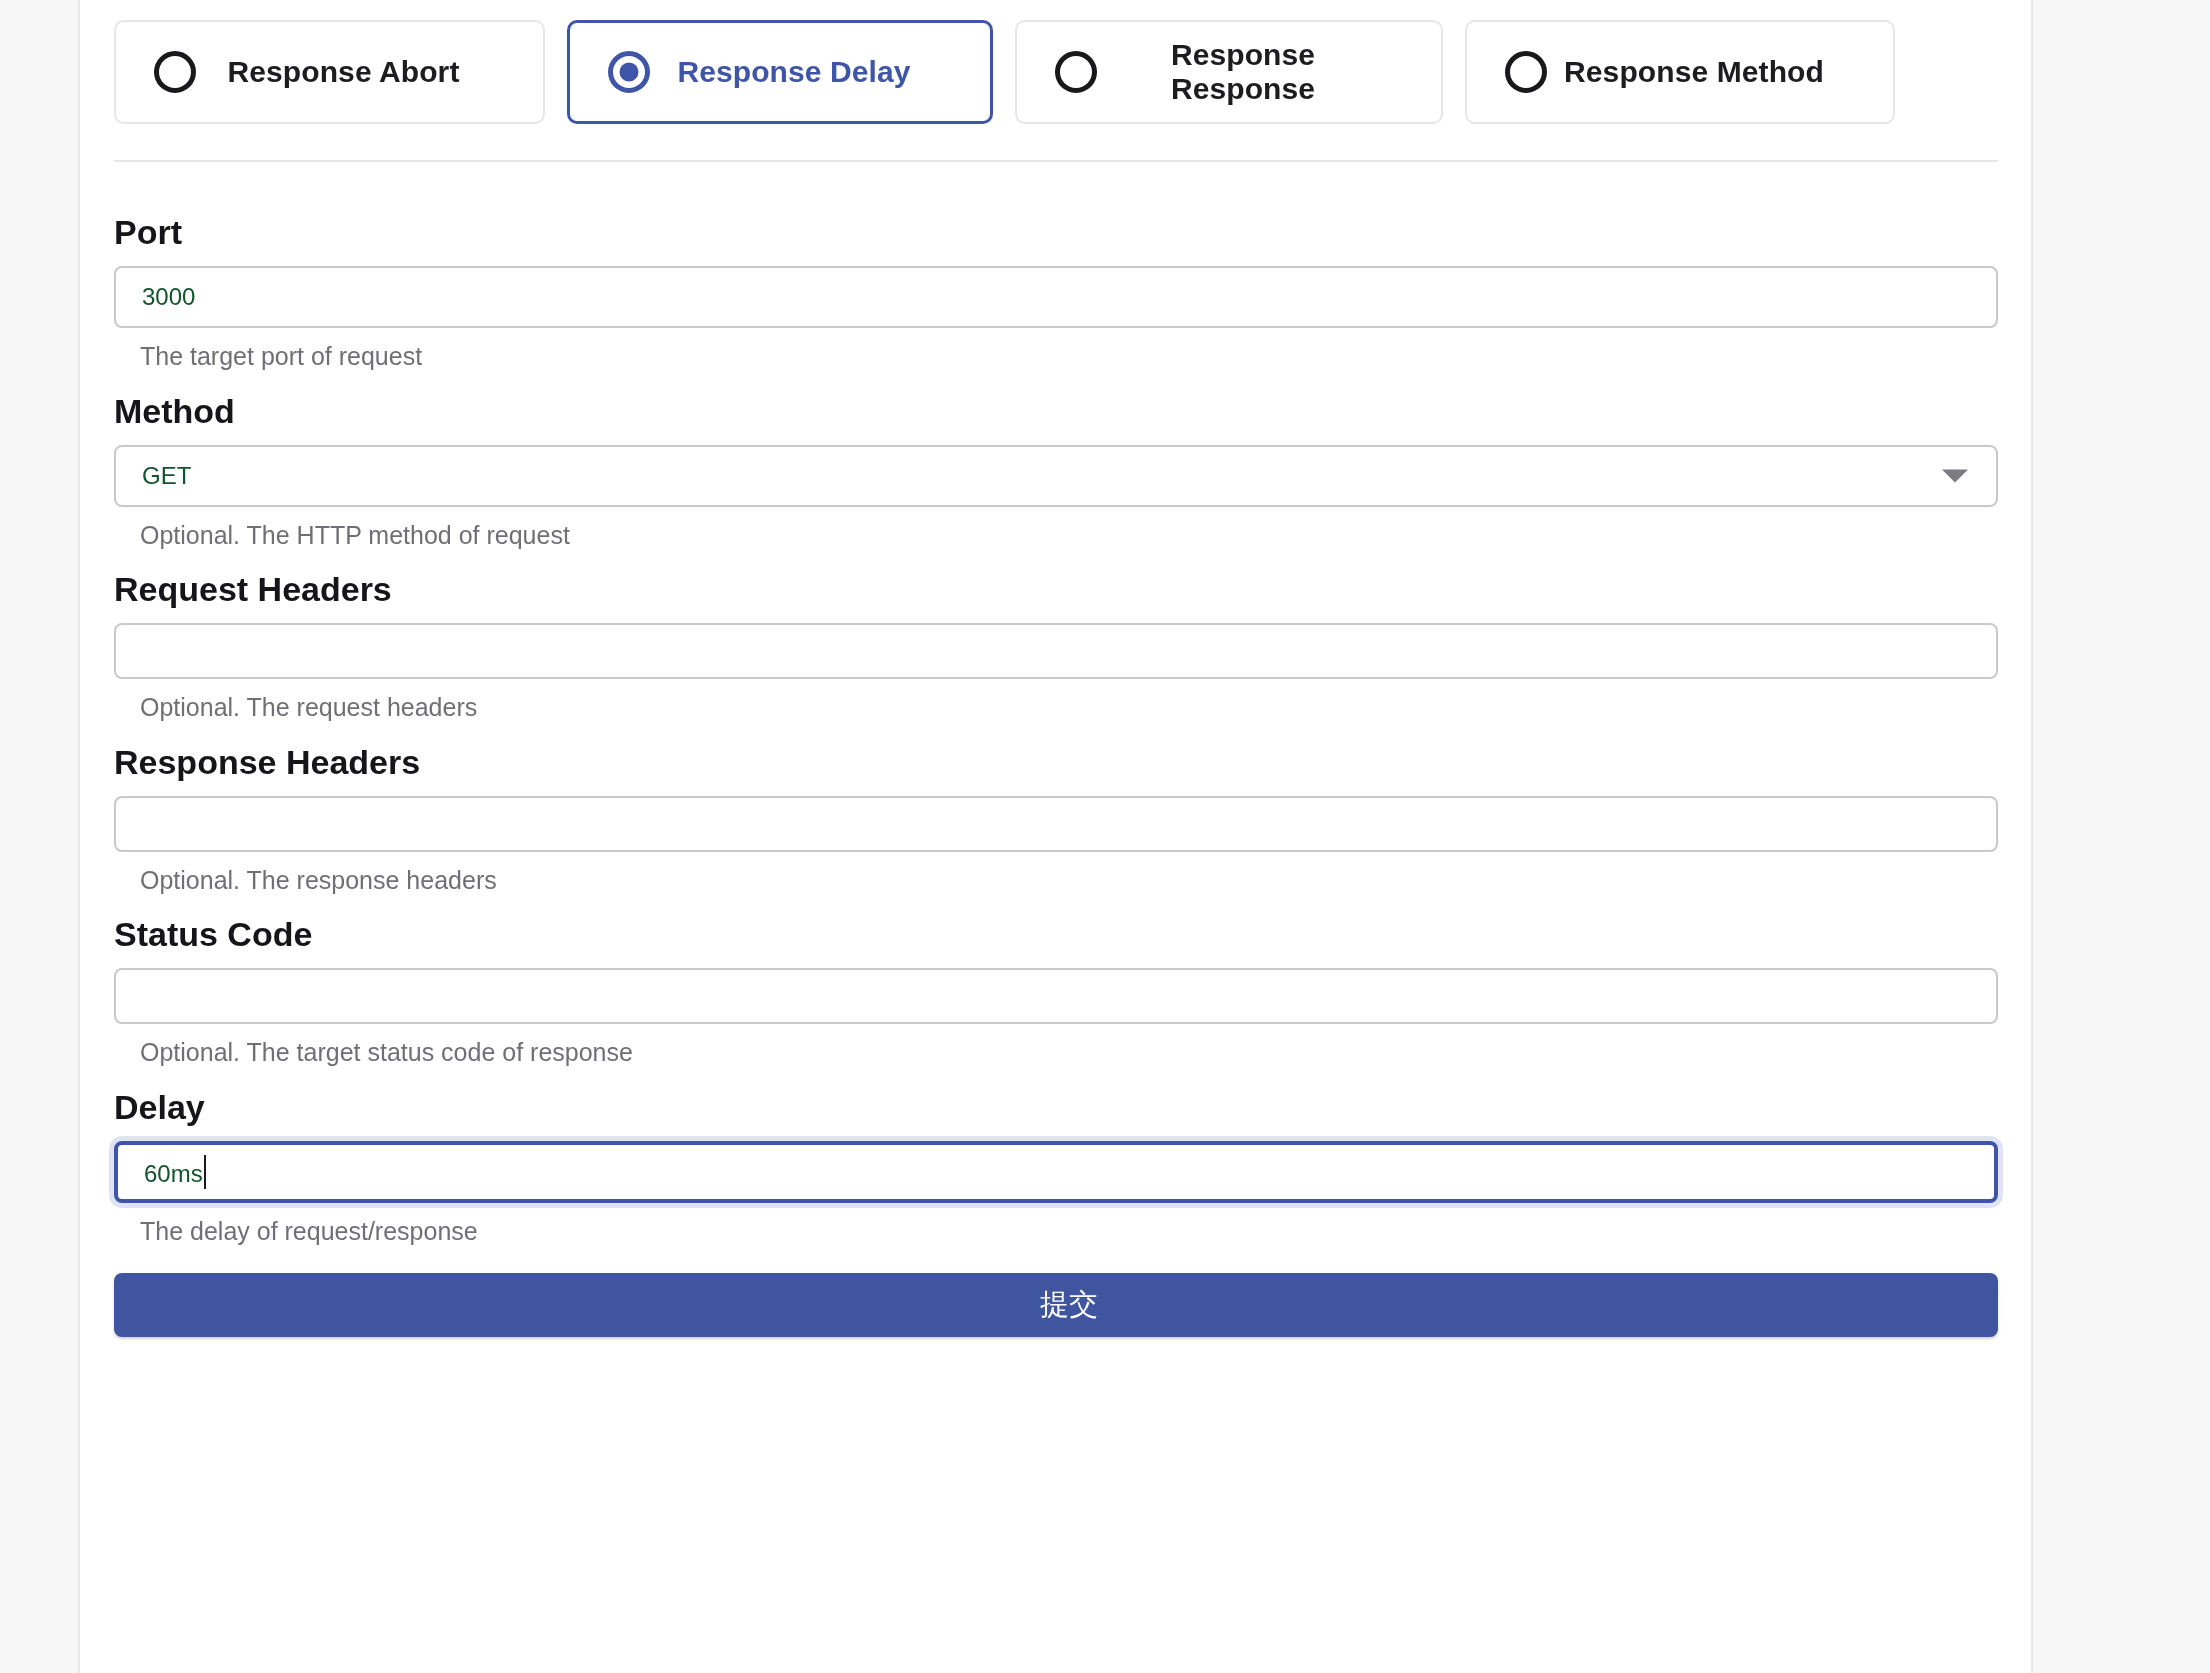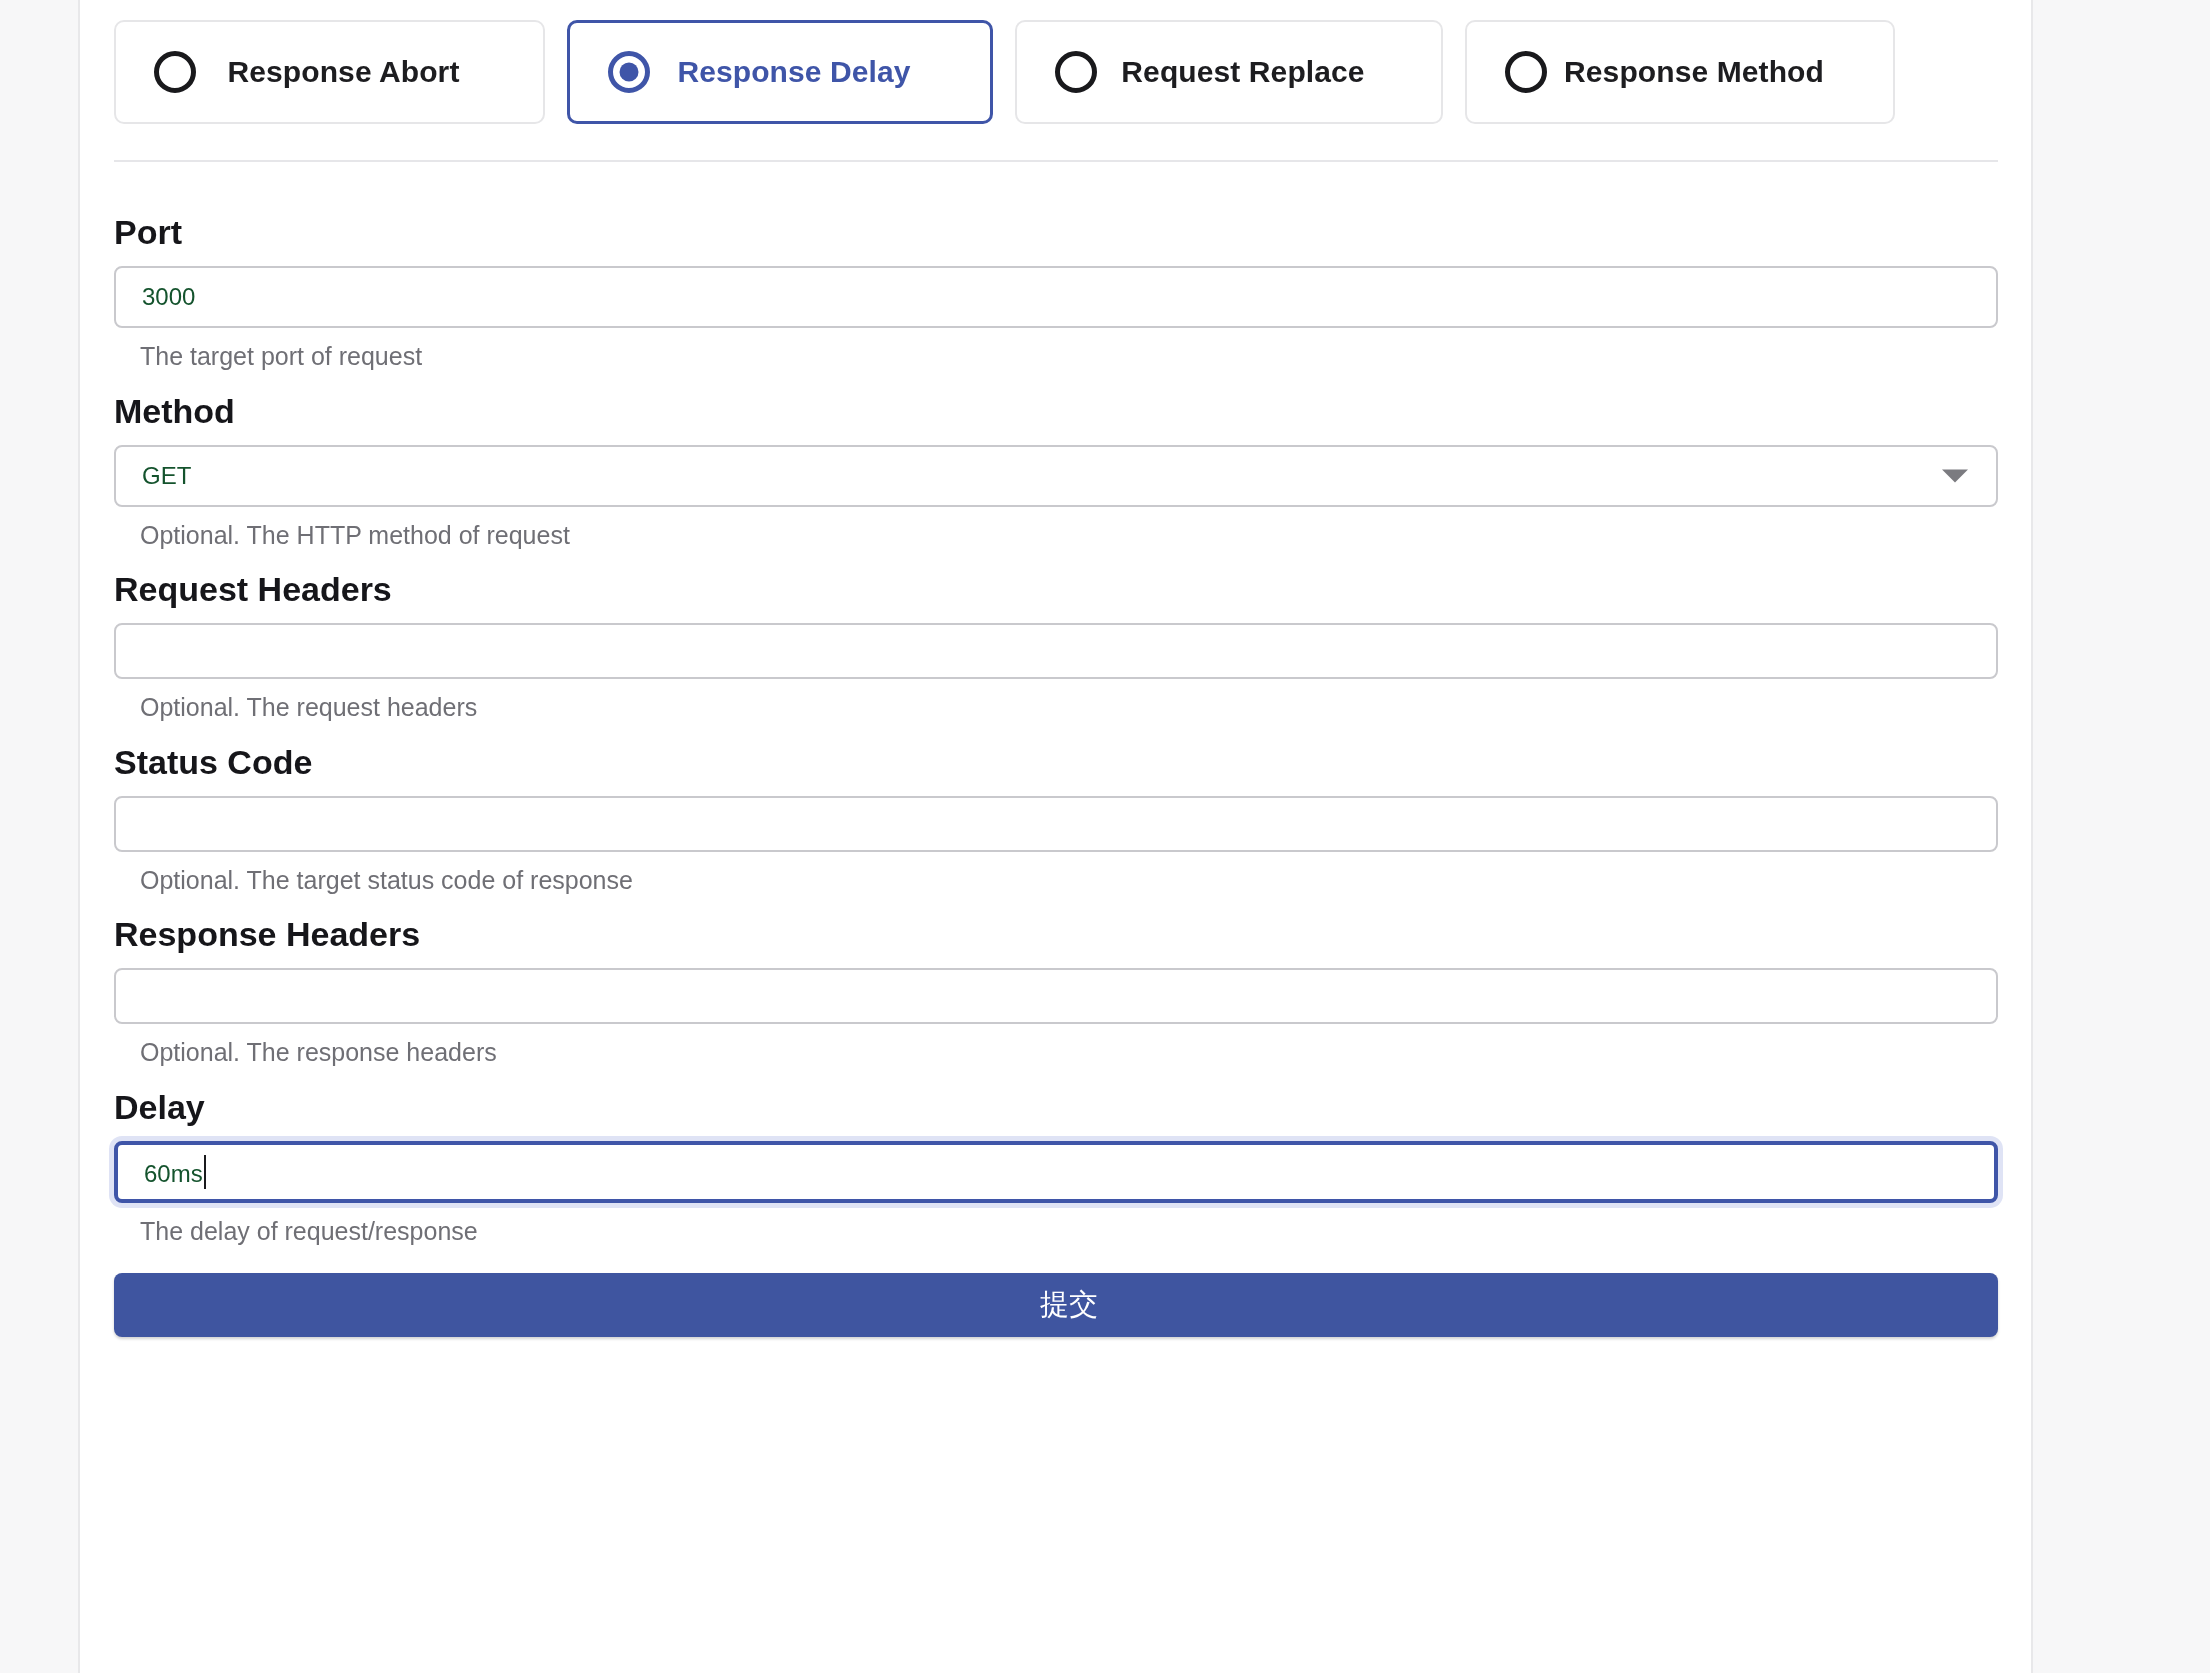--- a/index.html
+++ b/index.html
@@ -217,21 +217,21 @@
           <span class="radio-label">Response Abort</span>
         </div>
 
         <div class="radio-card w2 selected">
           <span class="radio-mark"></span>
           <span class="radio-label">Response Delay</span>
         </div>
 
         <div class="radio-card w3">
           <span class="radio-mark"></span>
-          <span class="radio-label">Request Replace</span>
+          <span class="radio-label">Response Response</span>
         </div>
 
         <div class="radio-card w4">
           <span class="radio-mark"></span>
           <span class="radio-label">Response Method</span>
         </div>
 
       </div>
 
       <div class="divider"></div>
@@ -258,33 +258,33 @@
 
         <div class="field">
           <div class="field-label">Request Headers</div>
           <div class="control short">
             <span class="value"></span>
           </div>
           <div class="helper">Optional. The request headers</div>
         </div>
 
         <div class="field">
+          <div class="field-label">Response Headers</div>
+          <div class="control short">
+            <span class="value"></span>
+          </div>
+          <div class="helper">Optional. The response headers</div>
+        </div>
+
+        <div class="field">
           <div class="field-label">Status Code</div>
           <div class="control short">
             <span class="value"></span>
           </div>
           <div class="helper">Optional. The target status code of response</div>
-        </div>
-
-        <div class="field">
-          <div class="field-label">Response Headers</div>
-          <div class="control short">
-            <span class="value"></span>
-          </div>
-          <div class="helper">Optional. The response headers</div>
         </div>
 
         <div class="field">
           <div class="field-label">Delay</div>
           <div class="control tall focused">
             <span class="value"><span>60ms</span><span class="caret"></span></span>
           </div>
           <div class="helper">The delay of request/response</div>
         </div>
 

